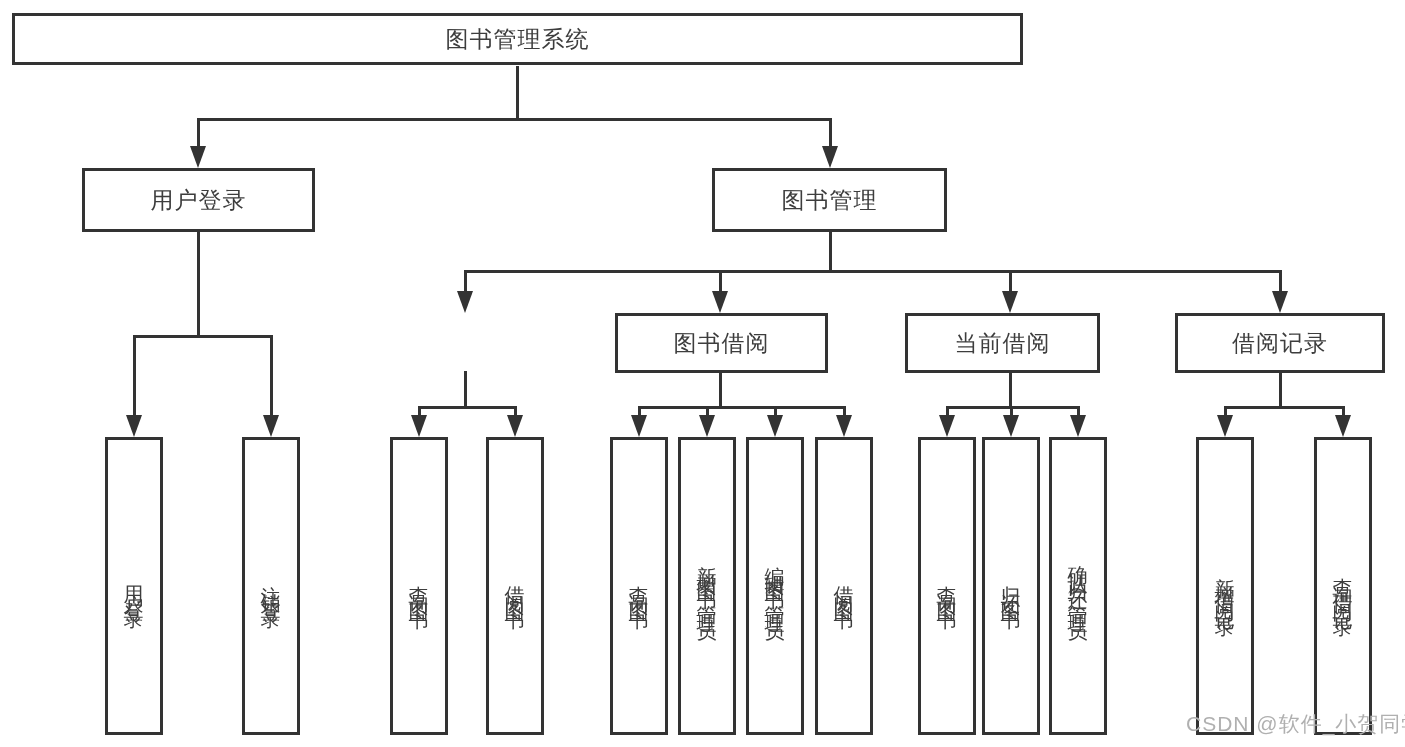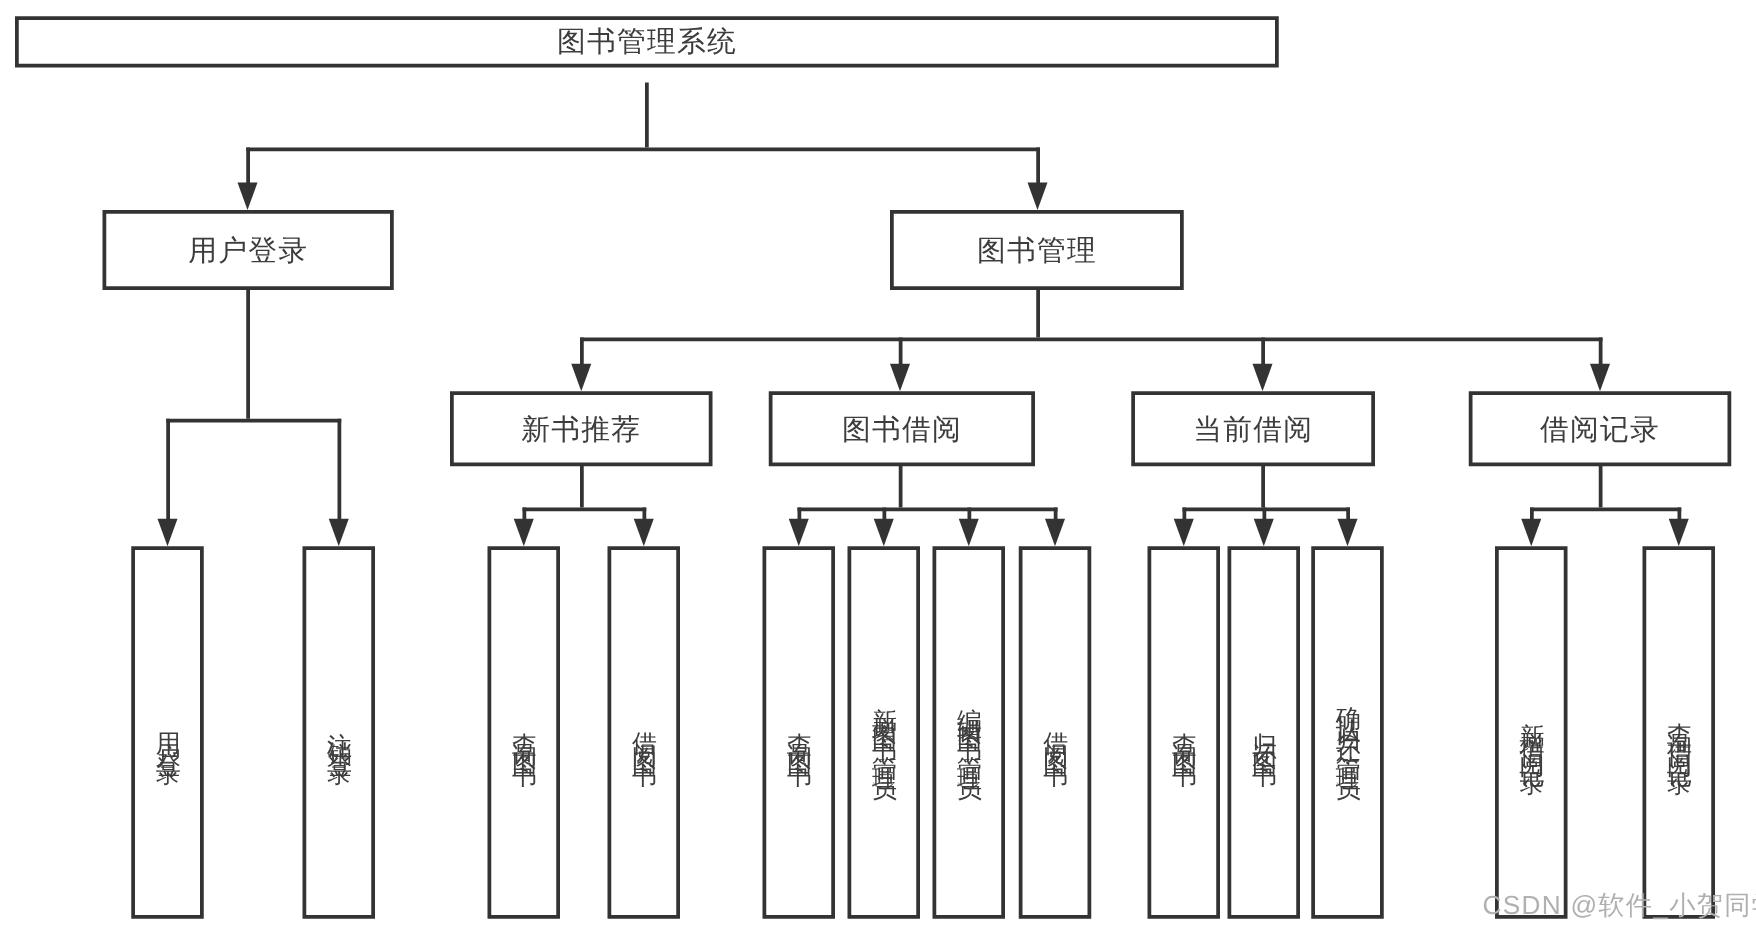--- a/index.html
+++ b/index.html
@@ -30,21 +30,21 @@
   #watermark{
     position:absolute;left:1186px;top:710px;font-size:21px;letter-spacing:1px;
     color:var(--wm);white-space:nowrap;z-index:10;
   }
 </style>
 </head>
 <body>
 
 <div id="canvas">
 
-  <div class="box hlabel" style="left:12px;top:13px;width:1011px;height:41px;">图书管理系统</div>
+  <div class="box hlabel" style="left:12px;top:13px;width:1011px;height:52px;">图书管理系统</div>
 
   <div class="v" style="left:516px;top:66px;height:52px;"></div>
   <div class="h" style="left:197px;top:118px;width:635px;"></div>
   <div class="v" style="left:197px;top:118px;height:30px;"></div>
   <div class="a" style="left:190px;top:146px;"></div>
   <div class="v" style="left:829px;top:118px;height:30px;"></div>
   <div class="a" style="left:822px;top:146px;"></div>
 
   <div class="box hlabel" style="left:82px;top:168px;width:233px;height:64px;">用户登录</div>
   <div class="box hlabel" style="left:712px;top:168px;width:235px;height:64px;">图书管理</div>
@@ -60,21 +60,20 @@
   <div class="h" style="left:464px;top:270px;width:818px;"></div>
   <div class="v" style="left:464px;top:270px;height:23px;"></div>
   <div class="a" style="left:457px;top:291px;"></div>
   <div class="v" style="left:719px;top:270px;height:23px;"></div>
   <div class="a" style="left:712px;top:291px;"></div>
   <div class="v" style="left:1009px;top:270px;height:23px;"></div>
   <div class="a" style="left:1002px;top:291px;"></div>
   <div class="v" style="left:1279px;top:270px;height:23px;"></div>
   <div class="a" style="left:1272px;top:291px;"></div>
 
-  <div class="box hlabel" style="left:360px;top:313px;width:210px;height:60px;">新书推荐</div>
   <div class="box hlabel" style="left:615px;top:313px;width:213px;height:60px;">图书借阅</div>
   <div class="box hlabel" style="left:905px;top:313px;width:195px;height:60px;">当前借阅</div>
   <div class="box hlabel" style="left:1175px;top:313px;width:210px;height:60px;">借阅记录</div>
 
   <div class="v" style="left:464px;top:371px;height:35px;"></div>
   <div class="h" style="left:418px;top:406px;width:99px;"></div>
   <div class="v" style="left:418px;top:406px;height:11px;"></div>
   <div class="a" style="left:411px;top:415px;"></div>
   <div class="v" style="left:514px;top:406px;height:11px;"></div>
   <div class="a" style="left:507px;top:415px;"></div>

